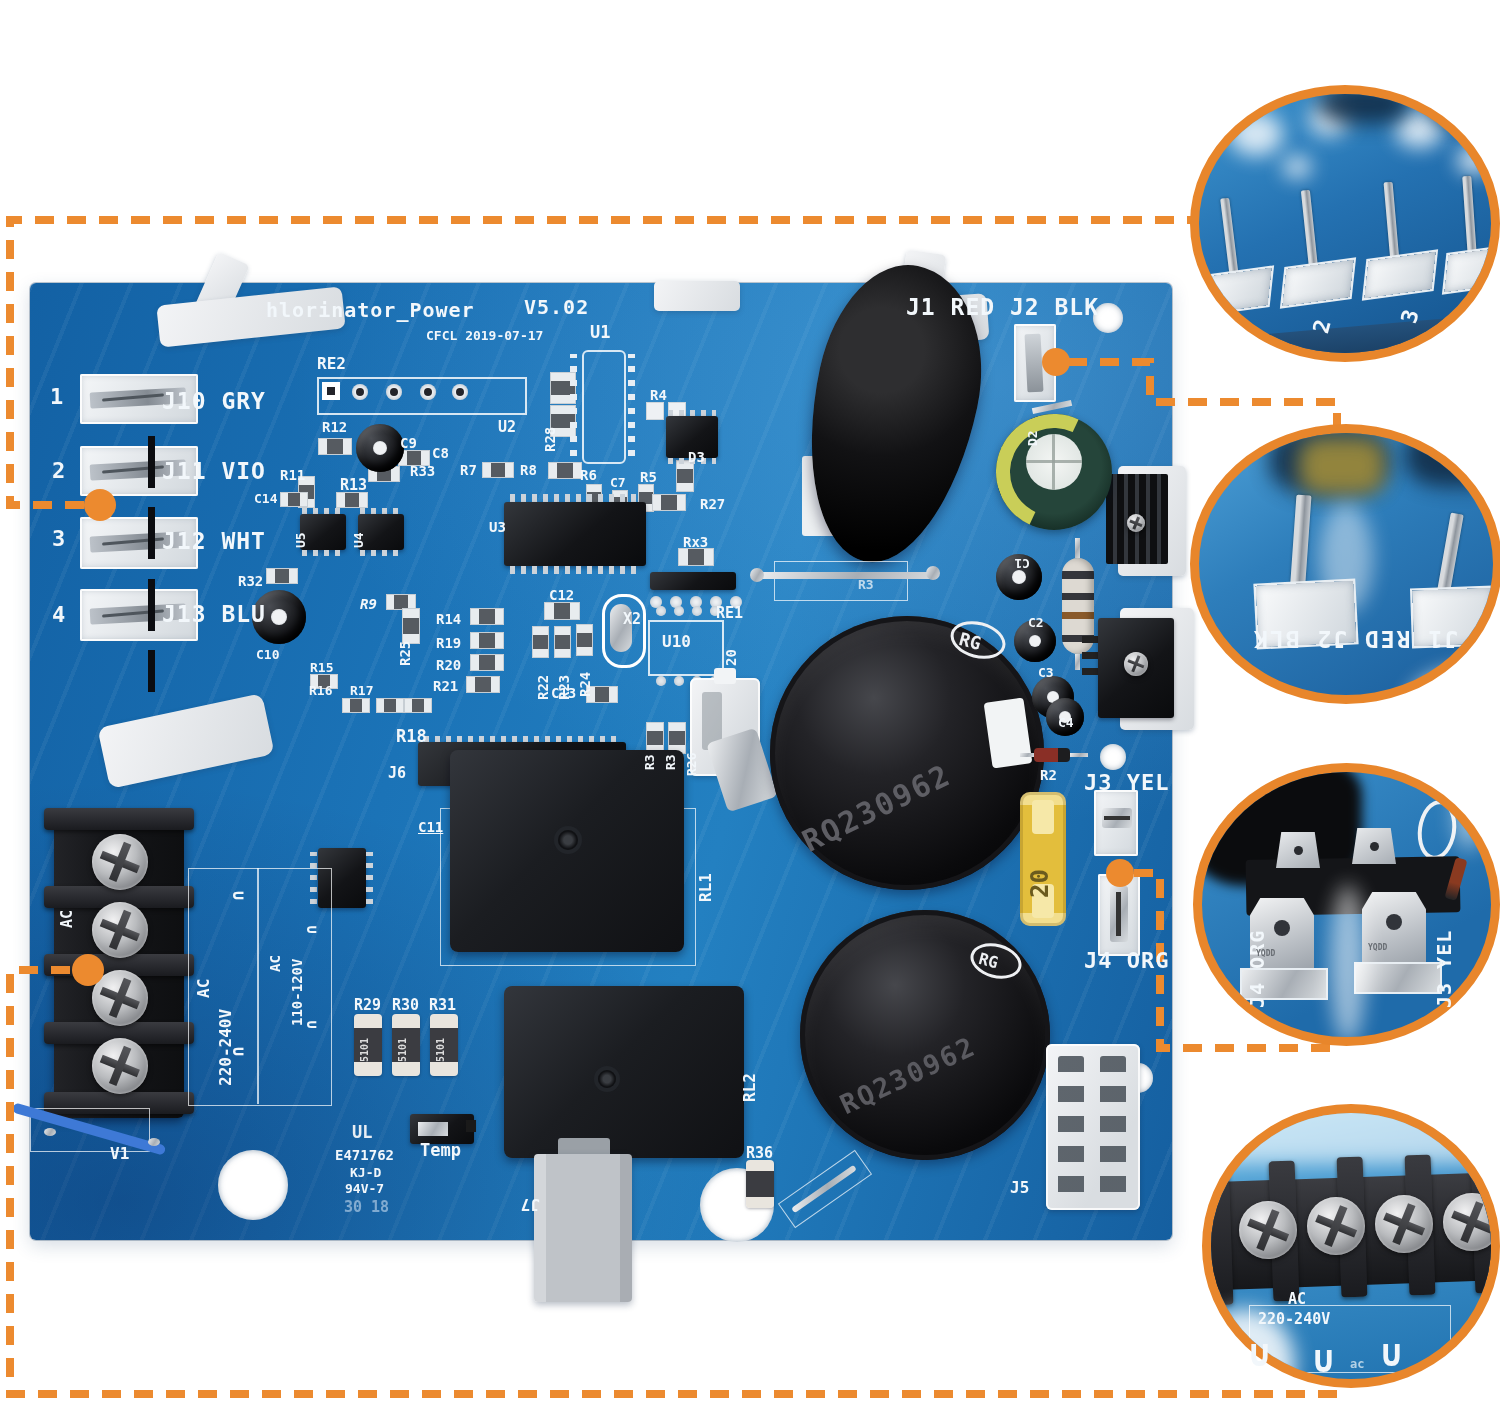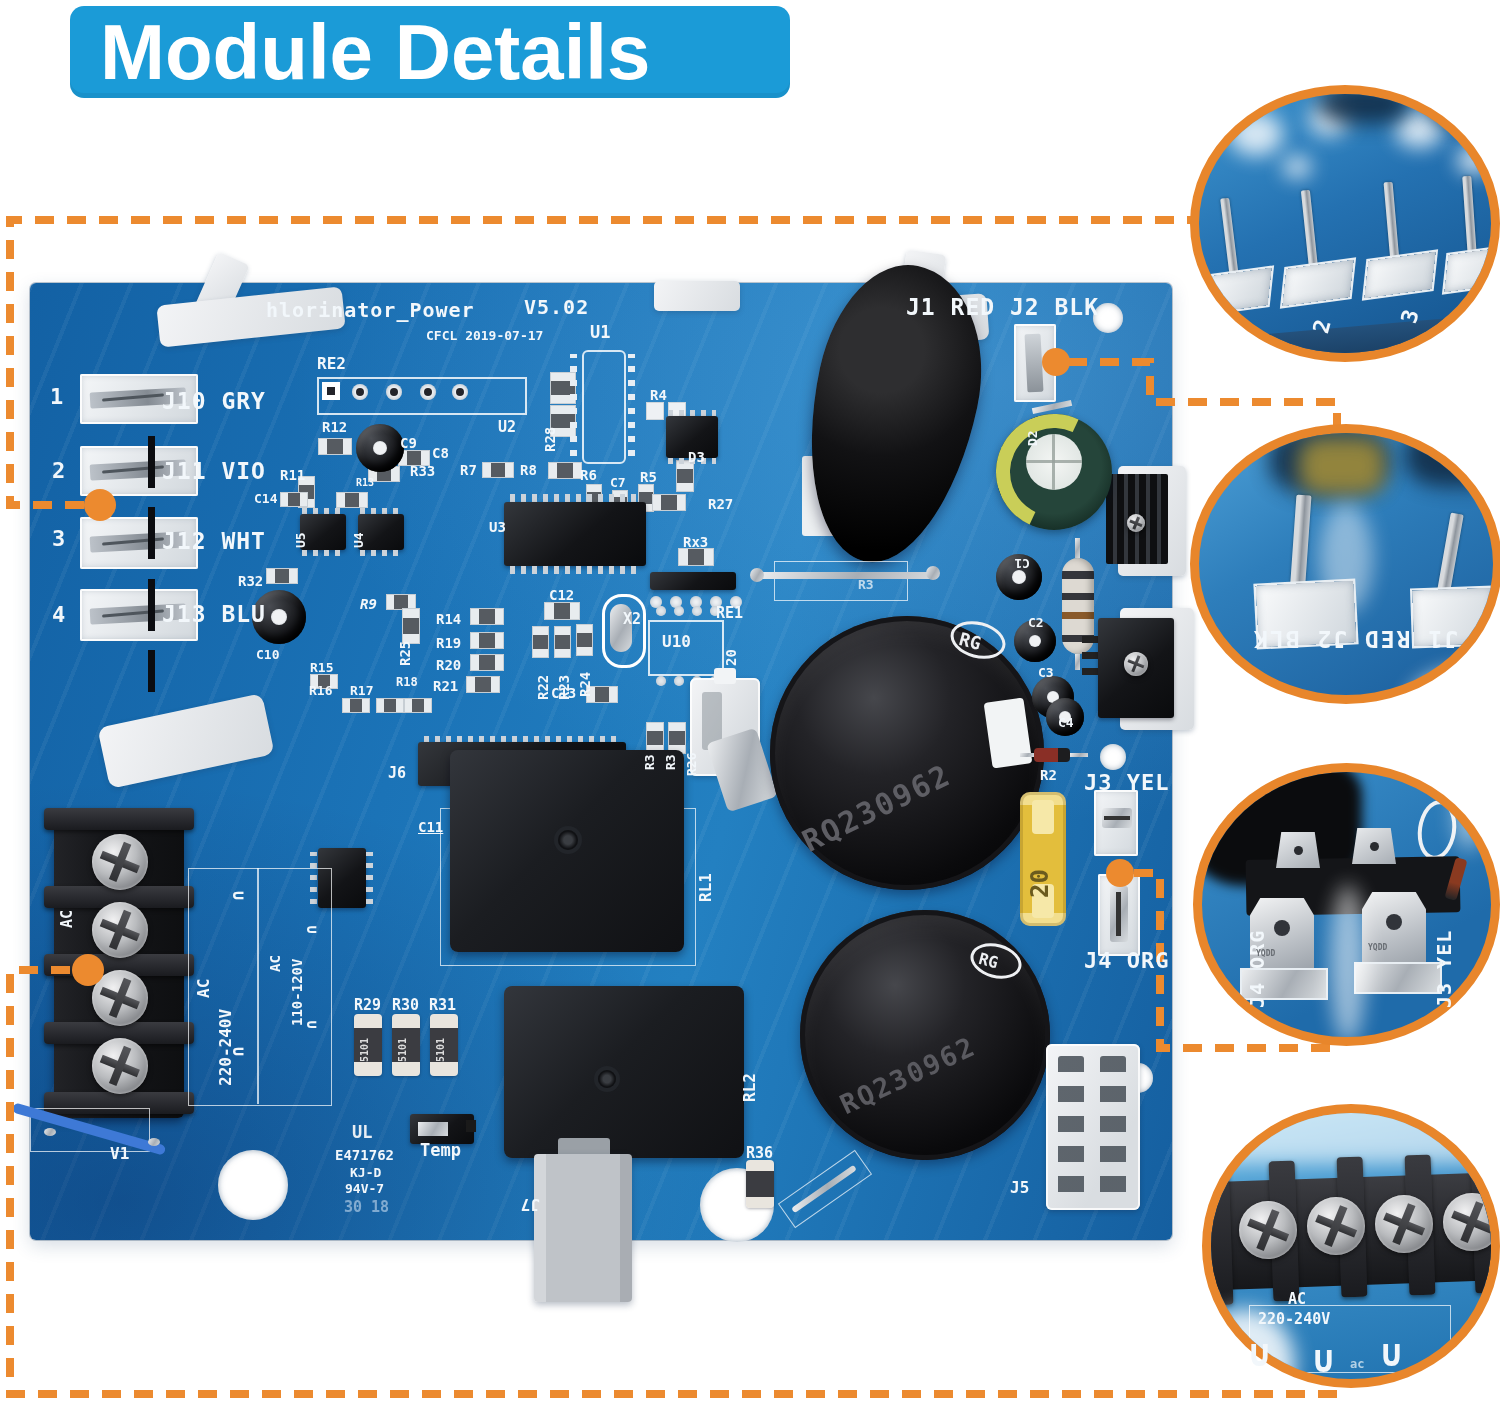--- a/index.html
+++ b/index.html
@@ -417,66 +417,63 @@
     <div class="a tsep" style="left:196px;top:42px;width:26px;height:140px;transform:rotate(-2deg)"></div>
     <div class="a tsep" style="left:262px;top:40px;width:26px;height:140px;transform:rotate(-2deg)"></div>
     <div class="a screw" style="left:28px;top:88px;width:58px;height:58px"></div>
     <div class="a screw" style="left:96px;top:84px;width:58px;height:58px"></div>
     <div class="a screw" style="left:164px;top:82px;width:58px;height:58px"></div>
     <div class="a screw" style="left:232px;top:80px;width:58px;height:58px"></div>
     <div class="a outline-thin" style="left:38px;top:192px;width:200px;height:66px"></div>
     <div class="a bl" style="left:-16px;top:196px;width:100px;height:110px;opacity:.85"></div>
   </div>
 
-  <div class="a banner">
-    <span>Module Details</span>
-  </div>
 
   <div class="a" id="labels" style="left:0;top:0;width:1500px;height:1408px;pointer-events:none">
       <span class="sk" style="left: 266px; top: 300px; font-size: 20px; letter-spacing: 1px;">hlorinator_Power</span>
       <span class="sk" style="left: 524px; top: 297px; font-size: 20px; letter-spacing: 1px;">V5.02</span>
       <span class="sk" style="left: 426px; top: 329px; font-size: 13px; text-align: right;">CFCL 2019-07-17</span>
       <span class="sk" style="left: 590px; top: 324px; font-size: 17px;">U1</span>
       <span class="sk" style="left: 906px; top: 296px; font-size: 23px; letter-spacing: 1px;">J1 RED J2 BLK</span>
       <span class="sk" style="left: 317px; top: 356px; font-size: 16px;">RE2</span>
       <span class="sk" style="left: 543px; top: 452px; font-size: 14px; transform: rotate(-90deg);">R28</span>
       <span class="sk" style="left: 650px; top: 388px; font-size: 14px;">R4</span>
       <span class="sk" style="left: 322px; top: 420px; font-size: 14px;">R12</span>
       <span class="sk" style="left: 400px; top: 436px; font-size: 14px;">C9</span>
       <span class="sk" style="left: 432px; top: 446px; font-size: 14px;">C8</span>
       <span class="sk" style="left: 410px; top: 464px; font-size: 14px;">R33</span>
       <span class="sk" style="left: 280px; top: 468px; font-size: 14px;">R11</span>
-      <span class="sk" style="left: 356px; top: 478px; font-size: 10px;">R13</span>
+      <span class="sk" style="left: 340px; top: 478px; font-size: 15px;">R13</span>
       <span class="sk" style="left: 254px; top: 492px; font-size: 13px;">C14</span>
       <span class="sk" style="left: 498px; top: 420px; font-size: 15px;">U2</span>
       <span class="sk" style="left: 460px; top: 463px; font-size: 14px;">R7</span>
       <span class="sk" style="left: 520px; top: 463px; font-size: 14px;">R8</span>
       <span class="sk" style="left: 580px; top: 468px; font-size: 14px;">R6</span>
       <span class="sk" style="left: 610px; top: 476px; font-size: 13px;">C7</span>
       <span class="sk" style="left: 640px; top: 470px; font-size: 14px;">R5</span>
       <span class="sk" style="left: 688px; top: 450px; font-size: 14px;">D3</span>
-      <span class="sk" style="left: 700px; top: 497px; font-size: 14px; margin-left: 8px;">R27</span>
+      <span class="sk" style="left: 700px; top: 497px; font-size: 14px;">R27</span>
       <span class="sk" style="left: 683px; top: 535px; font-size: 14px;">Rx3</span>
       <span class="sk" style="left: 489px; top: 520px; font-size: 14px;">U3</span>
       <span class="sk" style="left: 1026px; top: 446px; font-size: 13px; transform: rotate(-90deg);">D2</span>
       <span class="sk" style="left: 50px; top: 386px; font-size: 22px;">1</span>
       <span class="sk" style="left: 162px; top: 390px; font-size: 23px; letter-spacing: 1px;">J10 GRY</span>
       <span class="sk" style="left: 52px; top: 460px; font-size: 22px;">2</span>
       <span class="sk" style="left: 162px; top: 460px; font-size: 23px; letter-spacing: 1px;">J11 VIO</span>
       <span class="sk" style="left: 52px; top: 528px; font-size: 22px;">3</span>
       <span class="sk" style="left: 162px; top: 530px; font-size: 23px; letter-spacing: 1px;">J12 WHT</span>
       <span class="sk" style="left: 52px; top: 604px; font-size: 22px;">4</span>
       <span class="sk" style="left: 162px; top: 603px; font-size: 23px; letter-spacing: 1px;">J13 BLU</span>
       <span class="sk" style="left: 238px; top: 574px; font-size: 14px;">R32</span>
       <span class="sk" style="left: 360px; top: 597px; font-size: 14px; font-style: italic;">R9</span>
       <span class="sk" style="left: 256px; top: 648px; font-size: 13px;">C10</span>
       <span class="sk" style="left: 310px; top: 661px; font-size: 13px;">R15</span>
       <span class="sk" style="left: 309px; top: 684px; font-size: 13px;">R16</span>
       <span class="sk" style="left: 350px; top: 684px; font-size: 13px;">R17</span>
-      <span class="sk" style="left: 396px; top: 676px; font-size: 12px;">R18</span>
+      <span class="sk" style="left: 396px; top: 728px; font-size: 17px;">R18</span>
       <span class="sk" style="left: 294px; top: 548px; font-size: 13px; transform: rotate(-90deg);">U5</span>
       <span class="sk" style="left: 352px; top: 548px; font-size: 13px; transform: rotate(-90deg);">U4</span>
       <span class="sk" style="left: 398px; top: 666px; font-size: 14px; transform: rotate(-90deg);">R25</span>
       <span class="sk" style="left: 436px; top: 612px; font-size: 14px;">R14</span>
       <span class="sk" style="left: 436px; top: 636px; font-size: 14px;">R19</span>
       <span class="sk" style="left: 436px; top: 658px; font-size: 14px;">R20</span>
       <span class="sk" style="left: 433px; top: 679px; font-size: 14px;">R21</span>
       <span class="sk" style="left: 549px; top: 588px; font-size: 14px;">C12</span>
       <span class="sk" style="left: 536px; top: 700px; font-size: 14px; transform: rotate(-90deg);">R22</span>
       <span class="sk" style="left: 557px; top: 700px; font-size: 14px; transform: rotate(-90deg);">R23</span>

